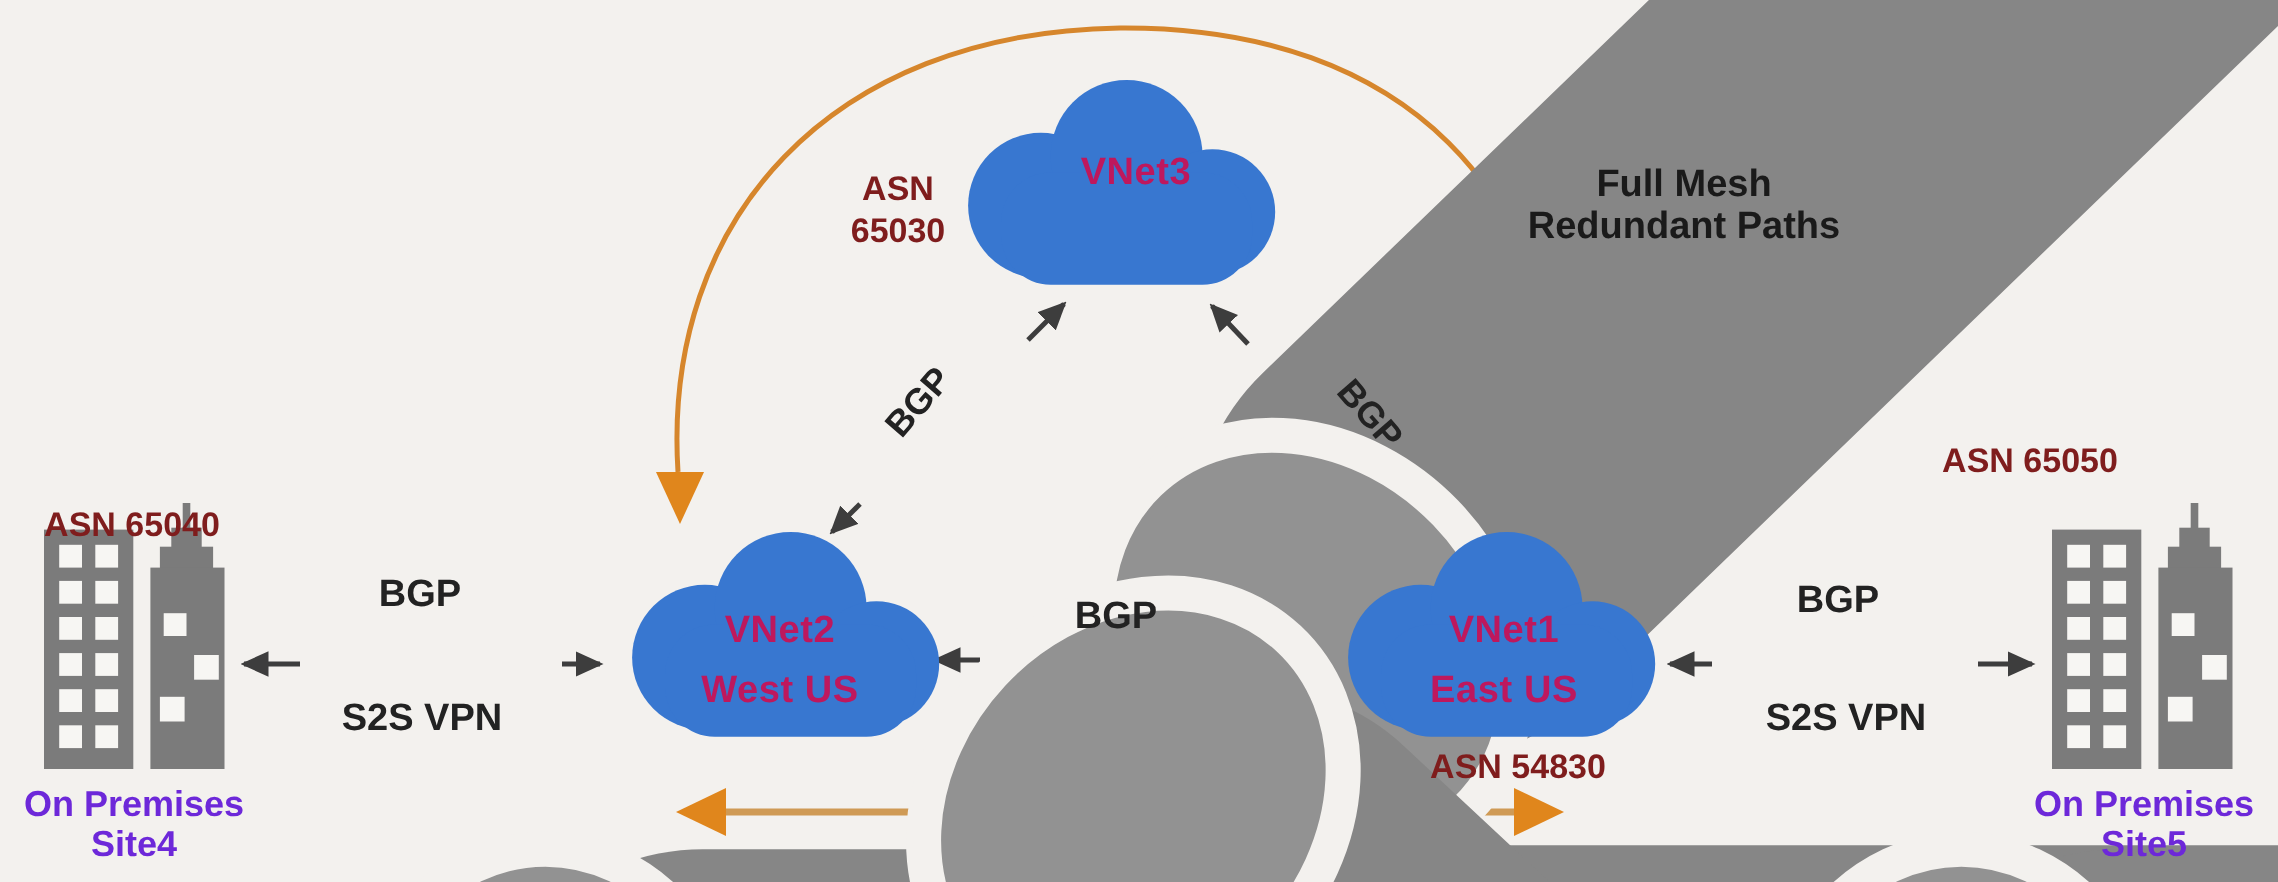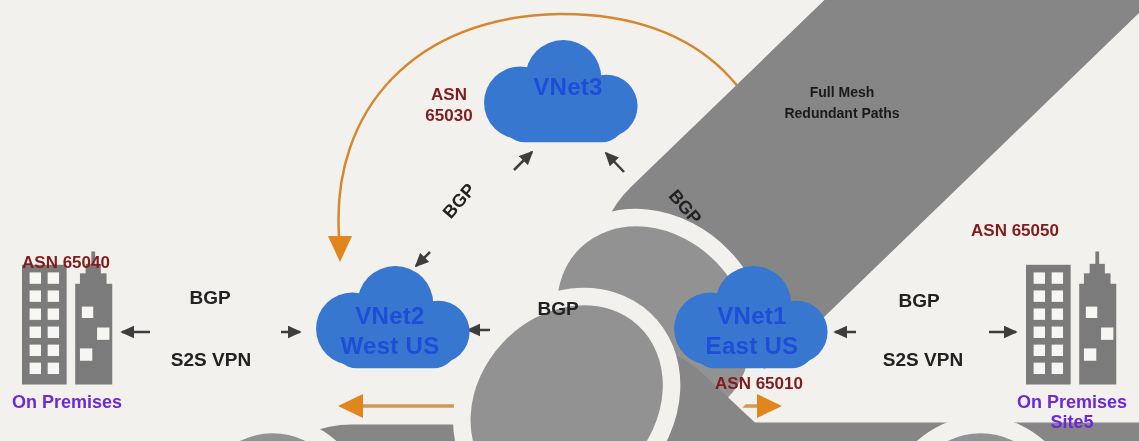--- a/index.html
+++ b/index.html
@@ -10,22 +10,22 @@
     height: 441px;
     background: #f3f1ee;
     overflow: hidden;
     font-family: "Liberation Sans", sans-serif;
   }
   svg.layer { position:absolute; left:0; top:0; width:1139px; height:441px; }
 
   .abs { position:absolute; }
 
   .cloud-label {
-    color:#1d4ed8;
-    font-size:24px;
+    color:#be185d;
+    font-size:19px;
     font-weight:600;
     text-align:center;
     line-height:30px;
     letter-spacing:0.3px;
   }
   .asn-label {
     color:#7f1d1d;
     font-size:17px;
     font-weight:600;
     text-align:center;
@@ -40,21 +40,21 @@
   }
   .link-label {
     color:#222222;
     font-size:19px;
     font-weight:700;
     text-align:center;
     line-height:20px;
   }
   .mesh-label {
     color:#1a1a1a;
-    font-size:14px;
+    font-size:19px;
     font-weight:700;
     text-align:center;
     line-height:21px;
   }
   .rot-left  { transform: rotate(-49deg); font-size:18px; }
   .rot-right { transform: rotate(49deg);  font-size:18px; }
   .line { display:block; }
 </style>
 </head>
 <body>
@@ -165,25 +165,26 @@
 
   <div class="abs cloud-label" style="left:308px; top:301px; width:164px;text-align:center;">
     <span class="line">VNet2</span>
     <span class="line">West US</span>
   </div>
 
   <div class="abs cloud-label" style="left:670px; top:301px; width:164px;">
     <span class="line">VNet1</span>
     <span class="line">East US</span>
   </div>
-  <div class="abs asn-label" style="left:679px; top:373px; width:160px;">ASN 65010</div>
+  <div class="abs asn-label" style="left:679px; top:373px; width:160px;">ASN 54830</div>
 
   <div class="abs asn-label" style="left:5px; top:220px; width:122px;margin-top:32px;">ASN 65040</div>
   <div class="abs site-label" style="left:2px; top:392px; width:130px;">
     <span class="line">On Premises</span>
+    <span class="line">Site4</span>
   </div>
 
   <div class="abs asn-label" style="left:954px; top:220px; width:122px;">ASN 65050</div>
   <div class="abs site-label" style="left:1006px; top:392px; width:132px;">
     <span class="line">On Premises</span>
     <span class="line">Site5</span>
   </div>
 
   <div class="abs link-label" style="left:170px; top:288px; width:80px;">BGP</div>
   <div class="abs link-label" style="left:146px; top:350px; width:130px;">S2S VPN</div>

